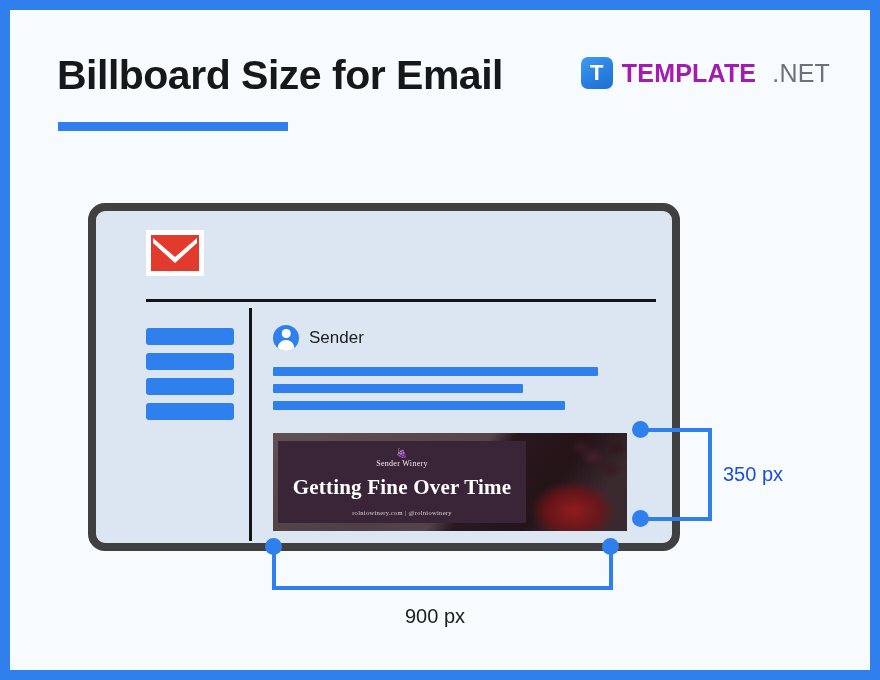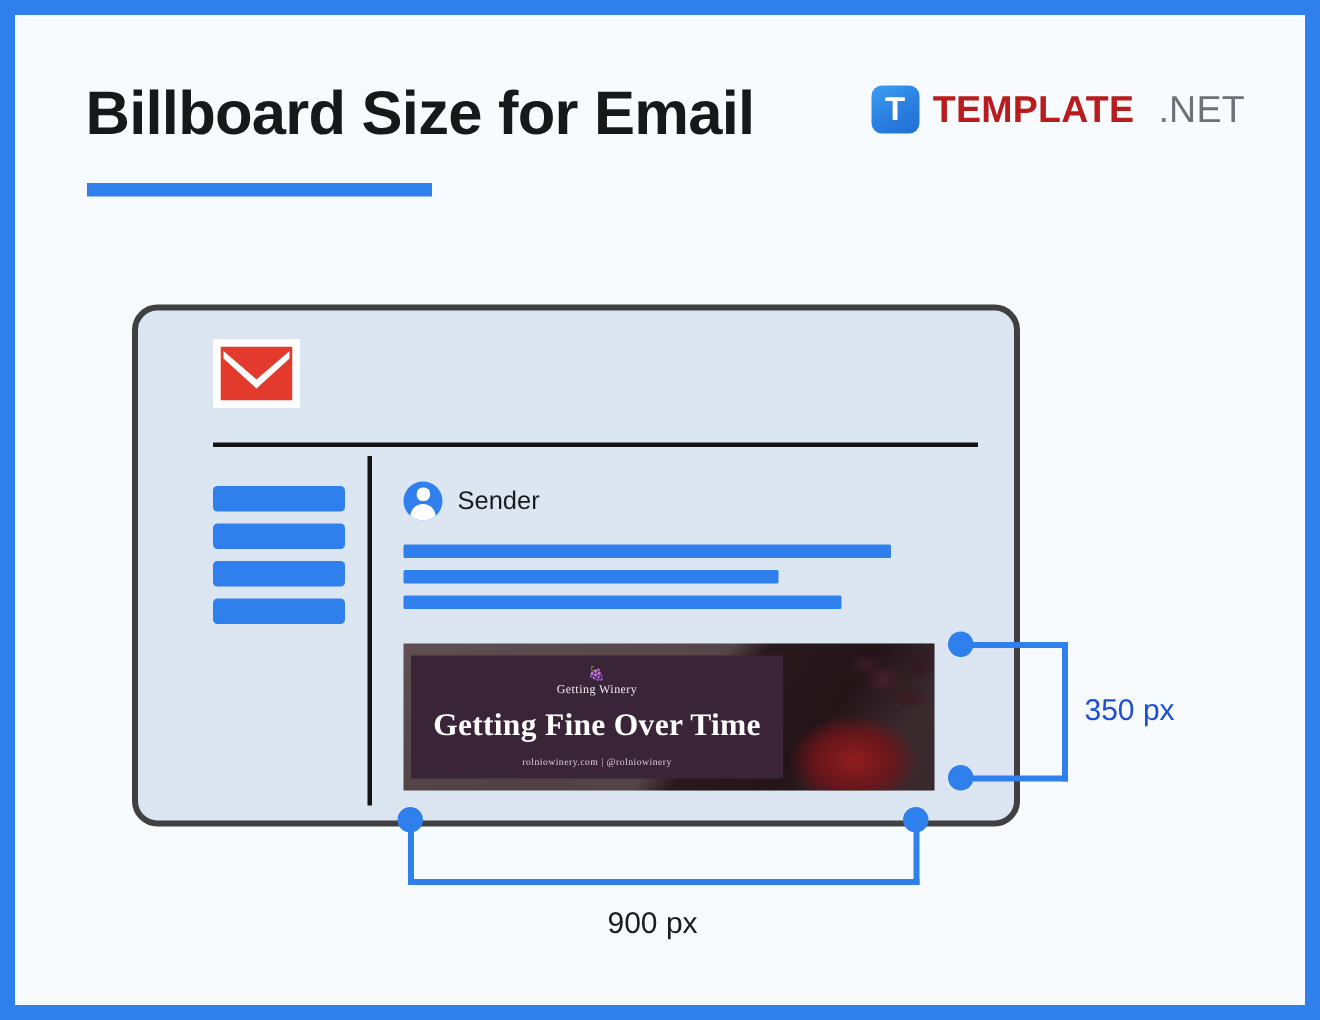--- a/index.html
+++ b/index.html
@@ -60,40 +60,40 @@
     justify-content: center;
     color: #ffffff;
     font-size: 22px;
     font-weight: bold;
     line-height: 1;
   }
   #brand-name { display: flex; align-items: baseline; }
   #brand-name-main {
     font-size: 25px;
     font-weight: bold;
-    color: #b91c1c;
+    color: #a21caf;
     letter-spacing: 0.2px;
   }
   #brand-name-tld {
     font-size: 25px;
     font-weight: normal;
     color: #6d7278;
     letter-spacing: 0.2px;
     margin-left: 16px;
   }
 
   
   #email-card {
     position: absolute;
     left: 78px;
     top: 193px;
     width: 592px;
     height: 348px;
     background: #dce6f2;
-    border: 4px solid #404040;
+    border: 8px solid #404040;
     border-radius: 17px;
   }
 
   #gmail-icon {
     position: absolute;
     left: 50px;
     top: 19px;
     width: 58px;
     height: 46px;
     background: #ffffff;
@@ -345,21 +345,21 @@
     <div id="content-bars">
       <div class="content-bar w-long"></div>
       <div class="content-bar w-mid"></div>
       <div class="content-bar w-medium"></div>
     </div>
 
     <div id="wine-banner">
       <div id="banner-photo"></div>
       <div id="banner-overlay">
         <div id="banner-grape-icon">🍇</div>
-        <div id="banner-winery-name">Getting Winery</div>
+        <div id="banner-winery-name">Sender Winery</div>
         <div id="banner-headline">Getting Fine Over Time</div>
         <div id="banner-footer">rolniowinery.com  |  @rolniowinery</div>
       </div>
     </div>
   </div>
 
   <div class="dot" id="dot-tr"></div>
   <div class="dot" id="dot-br"></div>
   <div class="line-h" id="lead-top"></div>
   <div class="line-h" id="lead-bottom"></div>

